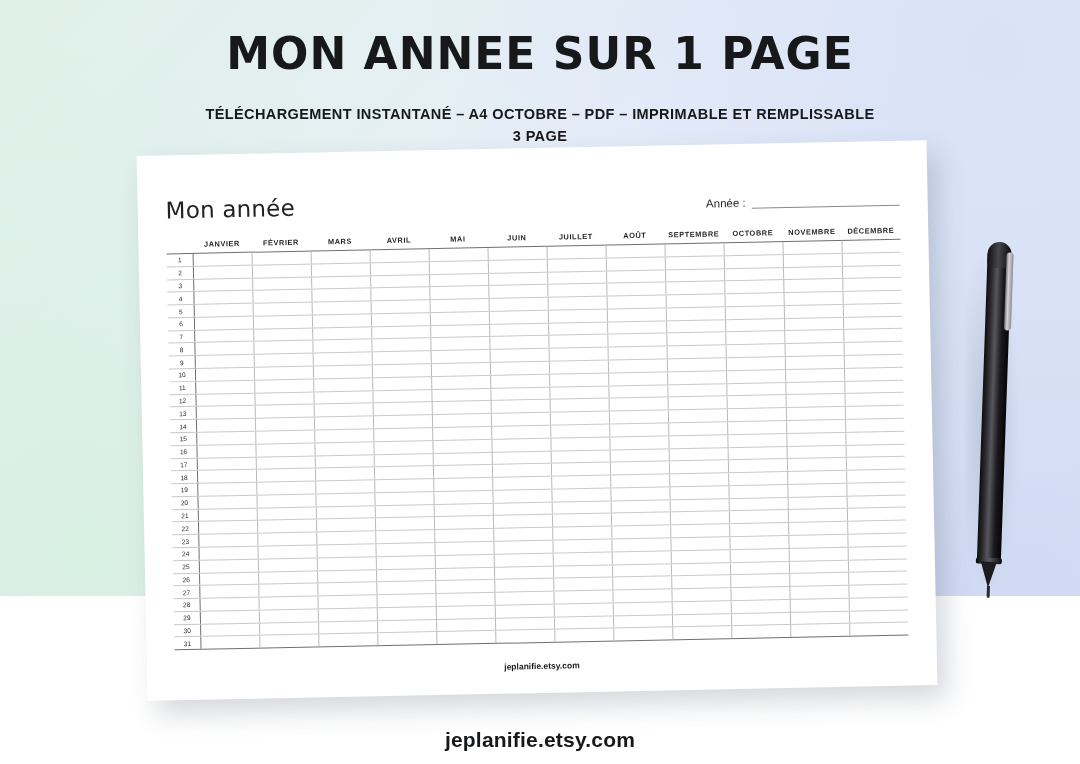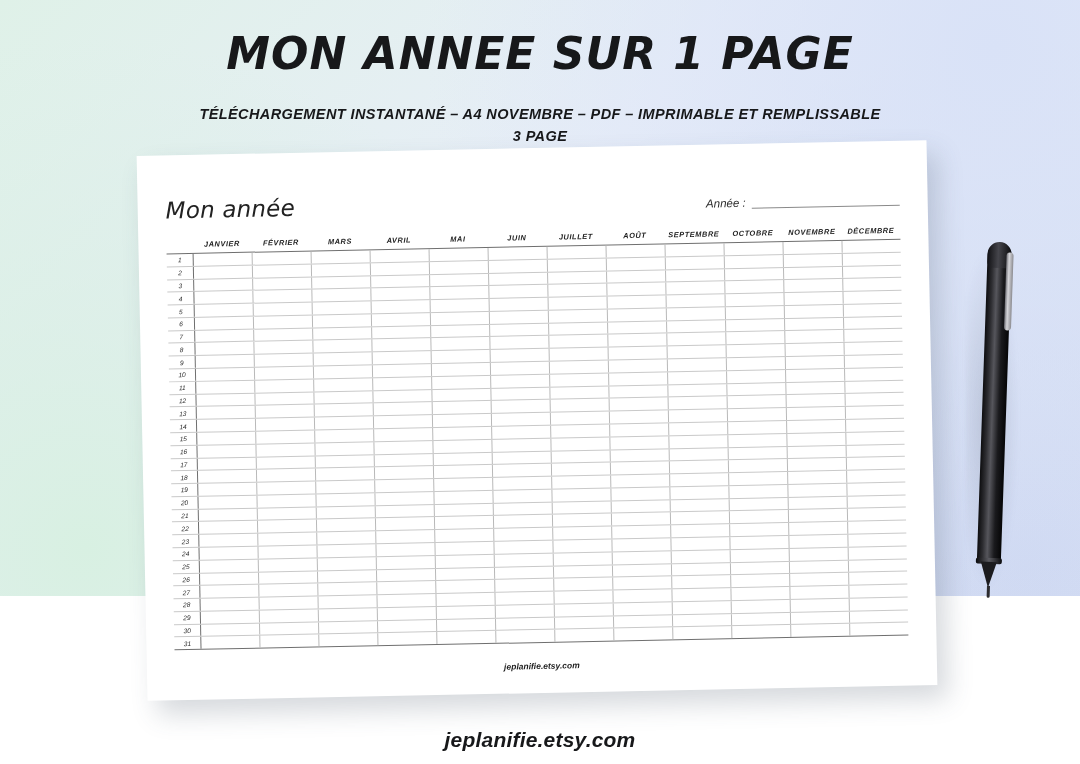--- a/index.html
+++ b/index.html
@@ -14,21 +14,20 @@
   }
   .canvas {
     position: relative;
     width: 1080px;
     height: 596px;
     background:
       radial-gradient(circle at 8% 92%, #d8f0e2 0%, rgba(216,240,226,0) 45%),
       radial-gradient(circle at 92% 8%, #d9e2f7 0%, rgba(217,226,247,0) 50%),
       radial-gradient(circle at 95% 95%, #cfd9f2 0%, rgba(207,217,242,0) 45%),
       linear-gradient(135deg, #dff1e8 0%, #e8eef8 45%, #dde4f6 100%);
-    font-style: italic;
   }
   .title {
     position: absolute;
     top: 28px;
     left: 0;
     width: 1080px;
     text-align: center;
     font-size: 44px;
     font-weight: bold;
     letter-spacing: 1px;
@@ -259,21 +258,21 @@
   }
 </style>
 </head>
 <body>
 
 <div class="canvas">
 
   <div class="title">MON ANNEE SUR 1 PAGE</div>
 
   <div class="subtitle">
-    <span>TÉLÉCHARGEMENT INSTANTANÉ – A4 NOVEMBRE – PDF – IMPRIMABLE ET REMPLISSABLE</span>
+    <span>TÉLÉCHARGEMENT INSTANTANÉ – A4 OCTOBRE – PDF – IMPRIMABLE ET REMPLISSABLE</span>
     <span class="line2">3 PAGE</span>
   </div>
 
   <div class="sheet-wrap">
     <div class="sheet">
       <div class="sheet-inner">
 
         <div class="sheet-head">
           <div class="sheet-title">Mon année</div>
           <div class="year-box">

